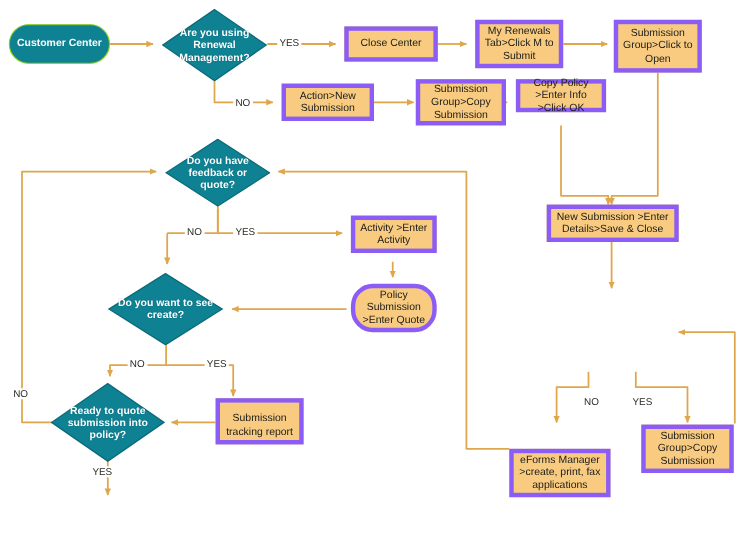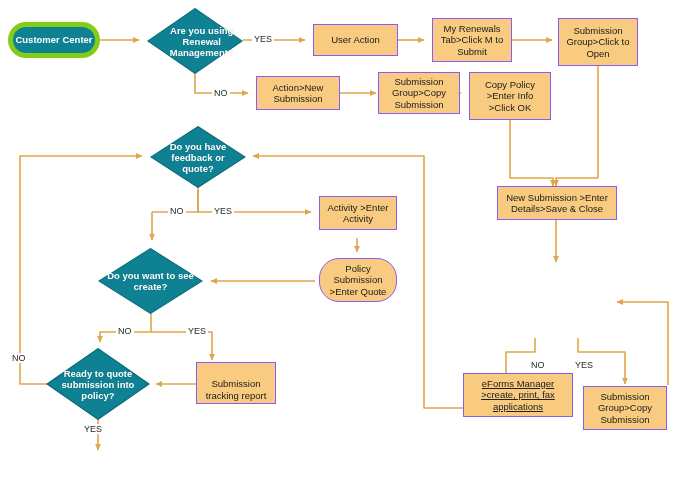--- a/index.html
+++ b/index.html
@@ -10,31 +10,31 @@
     overflow:hidden;
   }
   #canvas{position:relative;width:680px;height:500px;}
   svg#wires{position:absolute;left:0;top:0;width:680px;height:500px;}
 
   .node{position:absolute;box-sizing:border-box;display:flex;align-items:center;justify-content:center;text-align:center;}
 
   
   .box{
     background:#f8cb80;
-    border:1px solid #8b5cf6;
+    border:4px solid #8b5cf6;
     color:#20201c;
     font-size:9.5px;
     line-height:11.5px;
     padding:2px 3px;
   }
 
   
   .terminal{
     background:#0e8193;
-    border:5px solid #84cc16;
+    border:1px solid #84cc16;
     border-radius:999px;
     color:#ffffff;
     font-size:9.5px;
     line-height:11.5px;
     font-weight:bold;
   }
 
   
   .diamond{background:transparent;}
   .diamond .dshape{
@@ -119,50 +119,50 @@
 
       <path d="M98,418 L98,450" marker-end="url(#ar)"></path>
 
     </g>
   </svg>
 
   <div class="node terminal" style="left:8px;top:22px;width:92px;height:36px;">
     <span>Customer Center</span>
   </div>
 
-  <div class="node diamond" style="left:147px;top:8px;width:96px;height:66px;justify-content:flex-end;">
+  <div class="node diamond" style="left:147px;top:8px;width:96px;height:66px;">
     <span class="dshape">
       <svg viewBox="0 0 100 100" preserveAspectRatio="none">
           <polygon points="50,1 99,50 50,99 1,50" fill="#0e8193" stroke="#0b6b7a" stroke-width="1.5"></polygon>
         </svg>
     </span>
     <span class="dlabel">Are you using Renewal Management?</span>
   </div>
 
   <div class="node box" style="left:313px;top:24px;width:85px;height:32px;">
-    <span>User Action</span>
+    <span>Close Center</span>
   </div>
 
   <div class="node box" style="left:432px;top:18px;width:80px;height:44px;">
     <span>My Renewals Tab&gt;Click M to Submit</span>
   </div>
 
   <div class="node box" style="left:558px;top:18px;width:80px;height:48px;">
     <span>Submission Group&gt;Click to Open</span>
   </div>
 
   <div class="node box" style="left:256px;top:76px;width:84px;height:34px;">
     <span>Action&gt;New Submission</span>
   </div>
 
   <div class="node box" style="left:378px;top:72px;width:82px;height:42px;">
     <span>Submission Group&gt;Copy Submission</span>
   </div>
 
-  <div class="node box" style="left:469px;top:72px;width:82px;height:48px;">
+  <div class="node box" style="left:469px;top:72px;width:82px;height:30px;">
     <span>Copy Policy &gt;Enter Info &gt;Click OK</span>
   </div>
 
   <div class="node box" style="left:497px;top:186px;width:120px;height:34px;">
     <span>New Submission &gt;Enter Details&gt;Save &amp; Close</span>
   </div>
 
   <div class="node diamond" style="left:150px;top:126px;width:96px;height:62px;">
     <span class="dshape">
       <svg viewBox="0 0 100 100" preserveAspectRatio="none">
@@ -197,21 +197,21 @@
     <span class="dshape">
       <svg viewBox="0 0 100 100" preserveAspectRatio="none">
           <polygon points="50,1 99,50 50,99 1,50" fill="#0e8193" stroke="#0b6b7a" stroke-width="1.5"></polygon>
         </svg>
     </span>
     <span class="dlabel">Ready to quote submission into policy?</span>
   </div>
 
 
 
-  <div class="node box" style="left:463px;top:373px;width:110px;height:44px;text-decoration:underline;">
+  <div class="node box" style="left:463px;top:408px;width:92px;height:44px;">
     <span>eForms Manager &gt;create, print, fax applications</span>
   </div>
 
   <div class="node box" style="left:583px;top:386px;width:84px;height:44px;">
     <span>Submission Group&gt;Copy Submission</span>
   </div>
 
   <div class="elabel" style="left:252px;top:34px;">YES</div>
   <div class="elabel" style="left:212px;top:88px;">NO</div>
 

